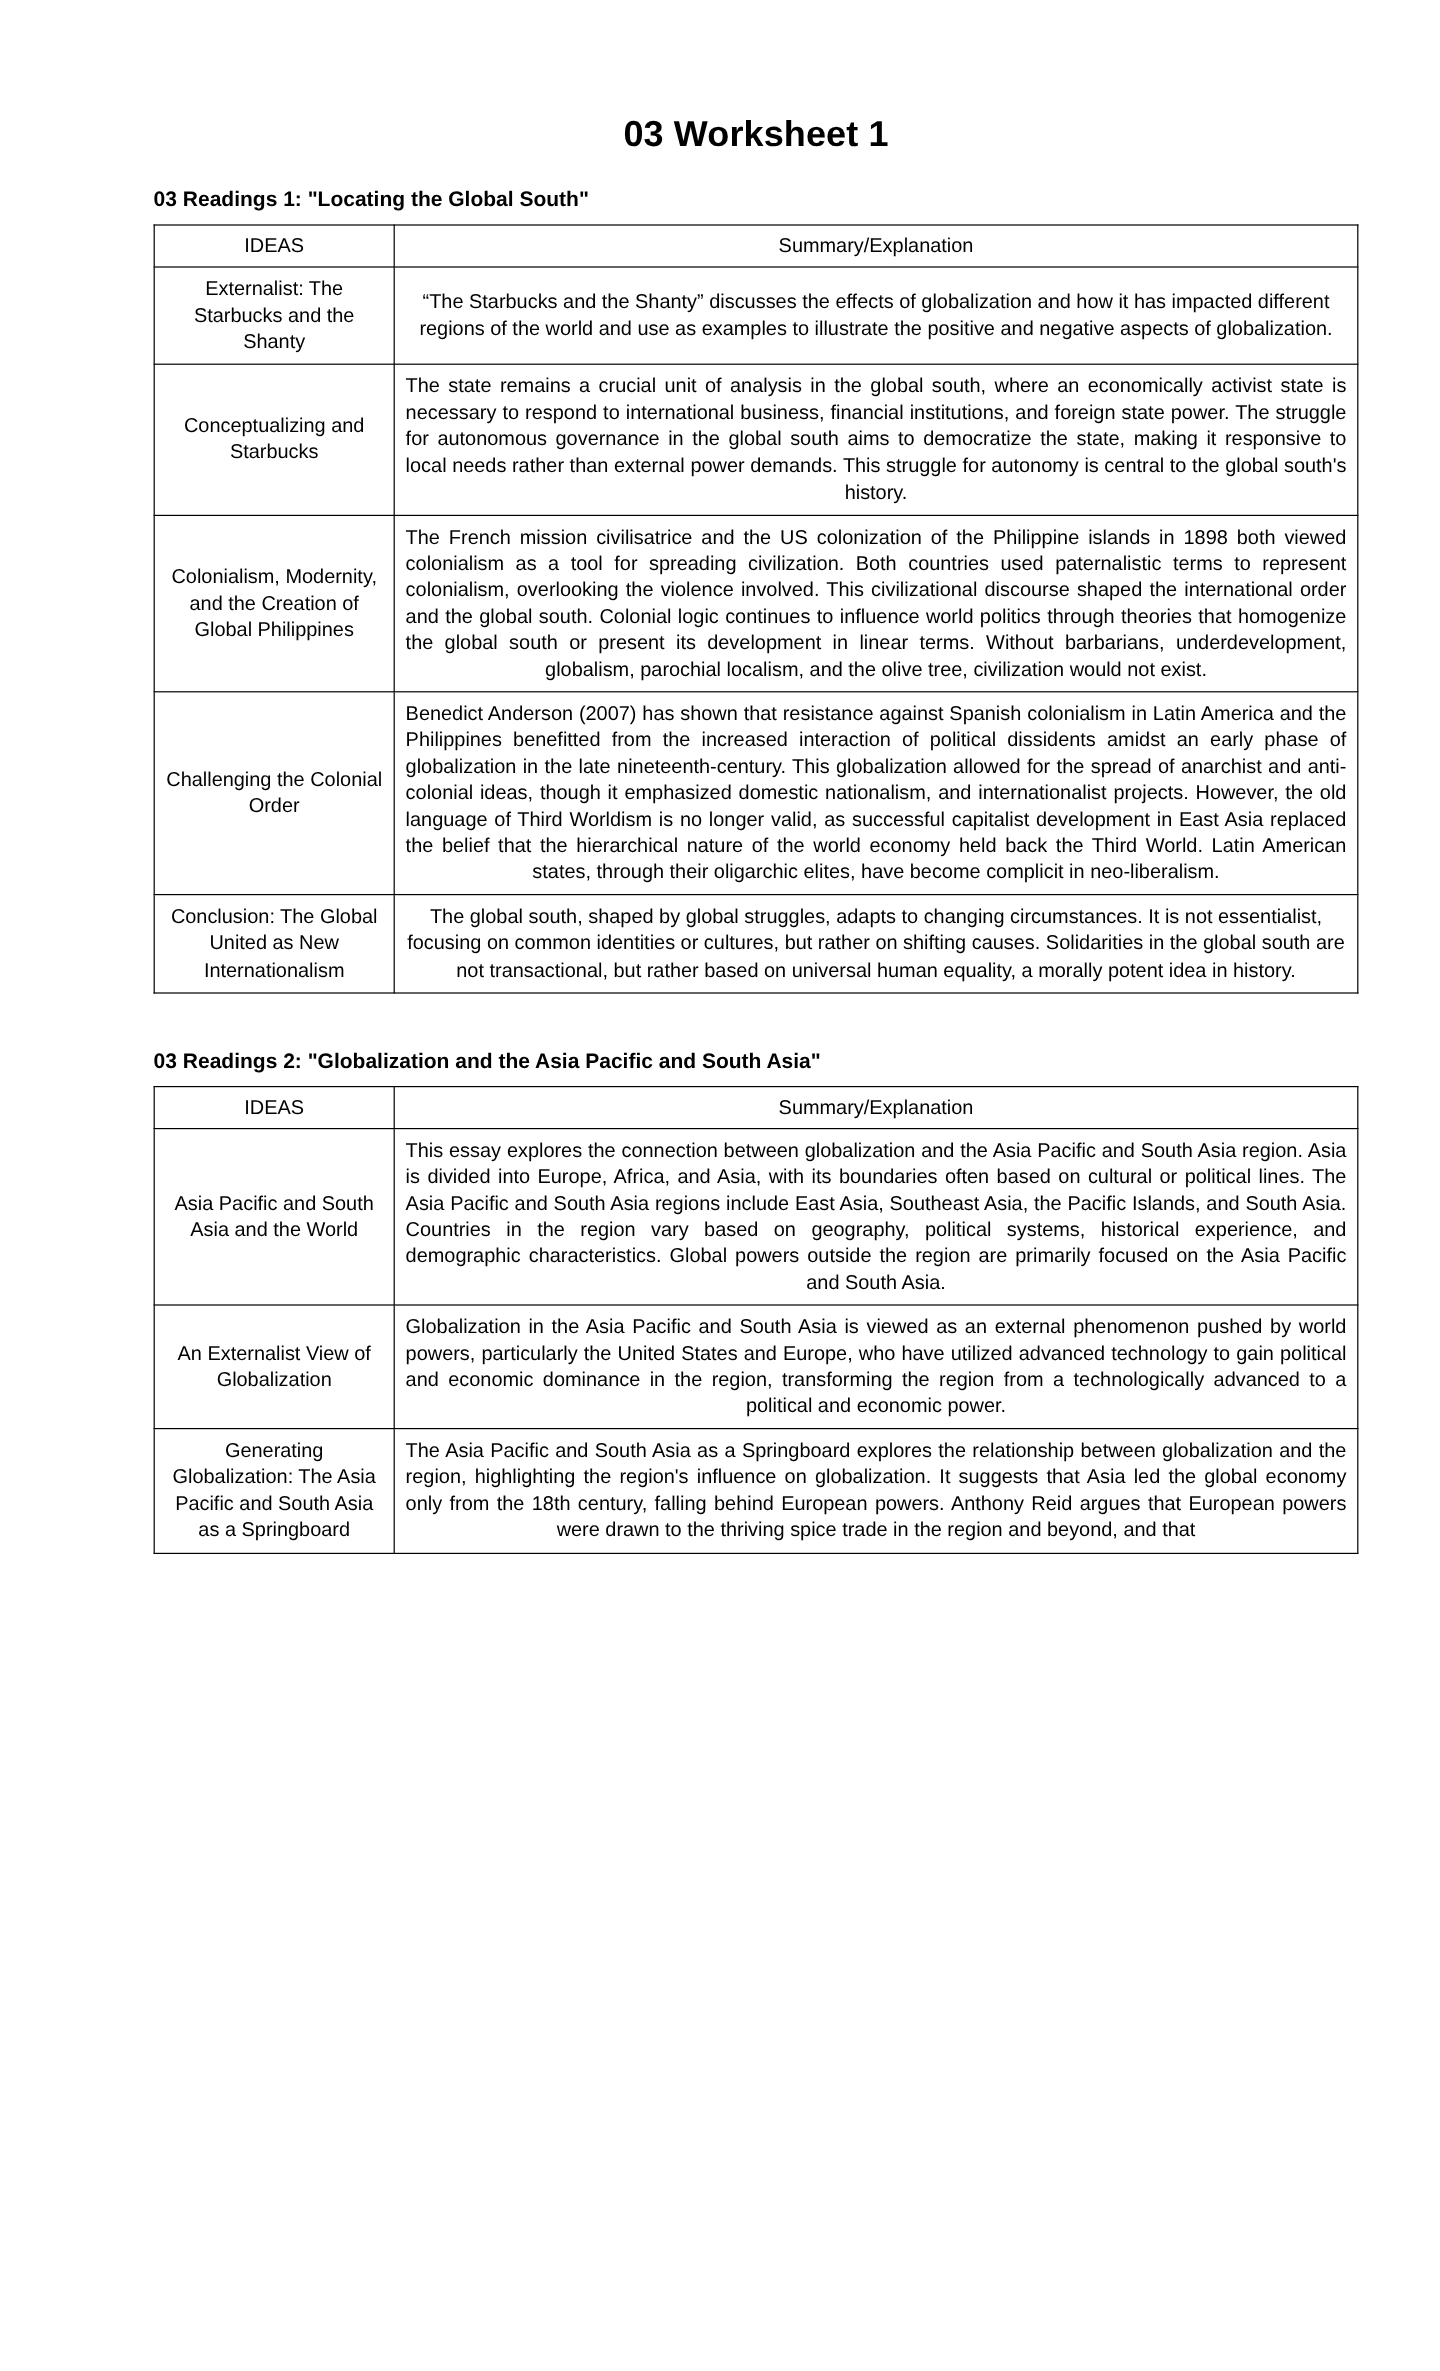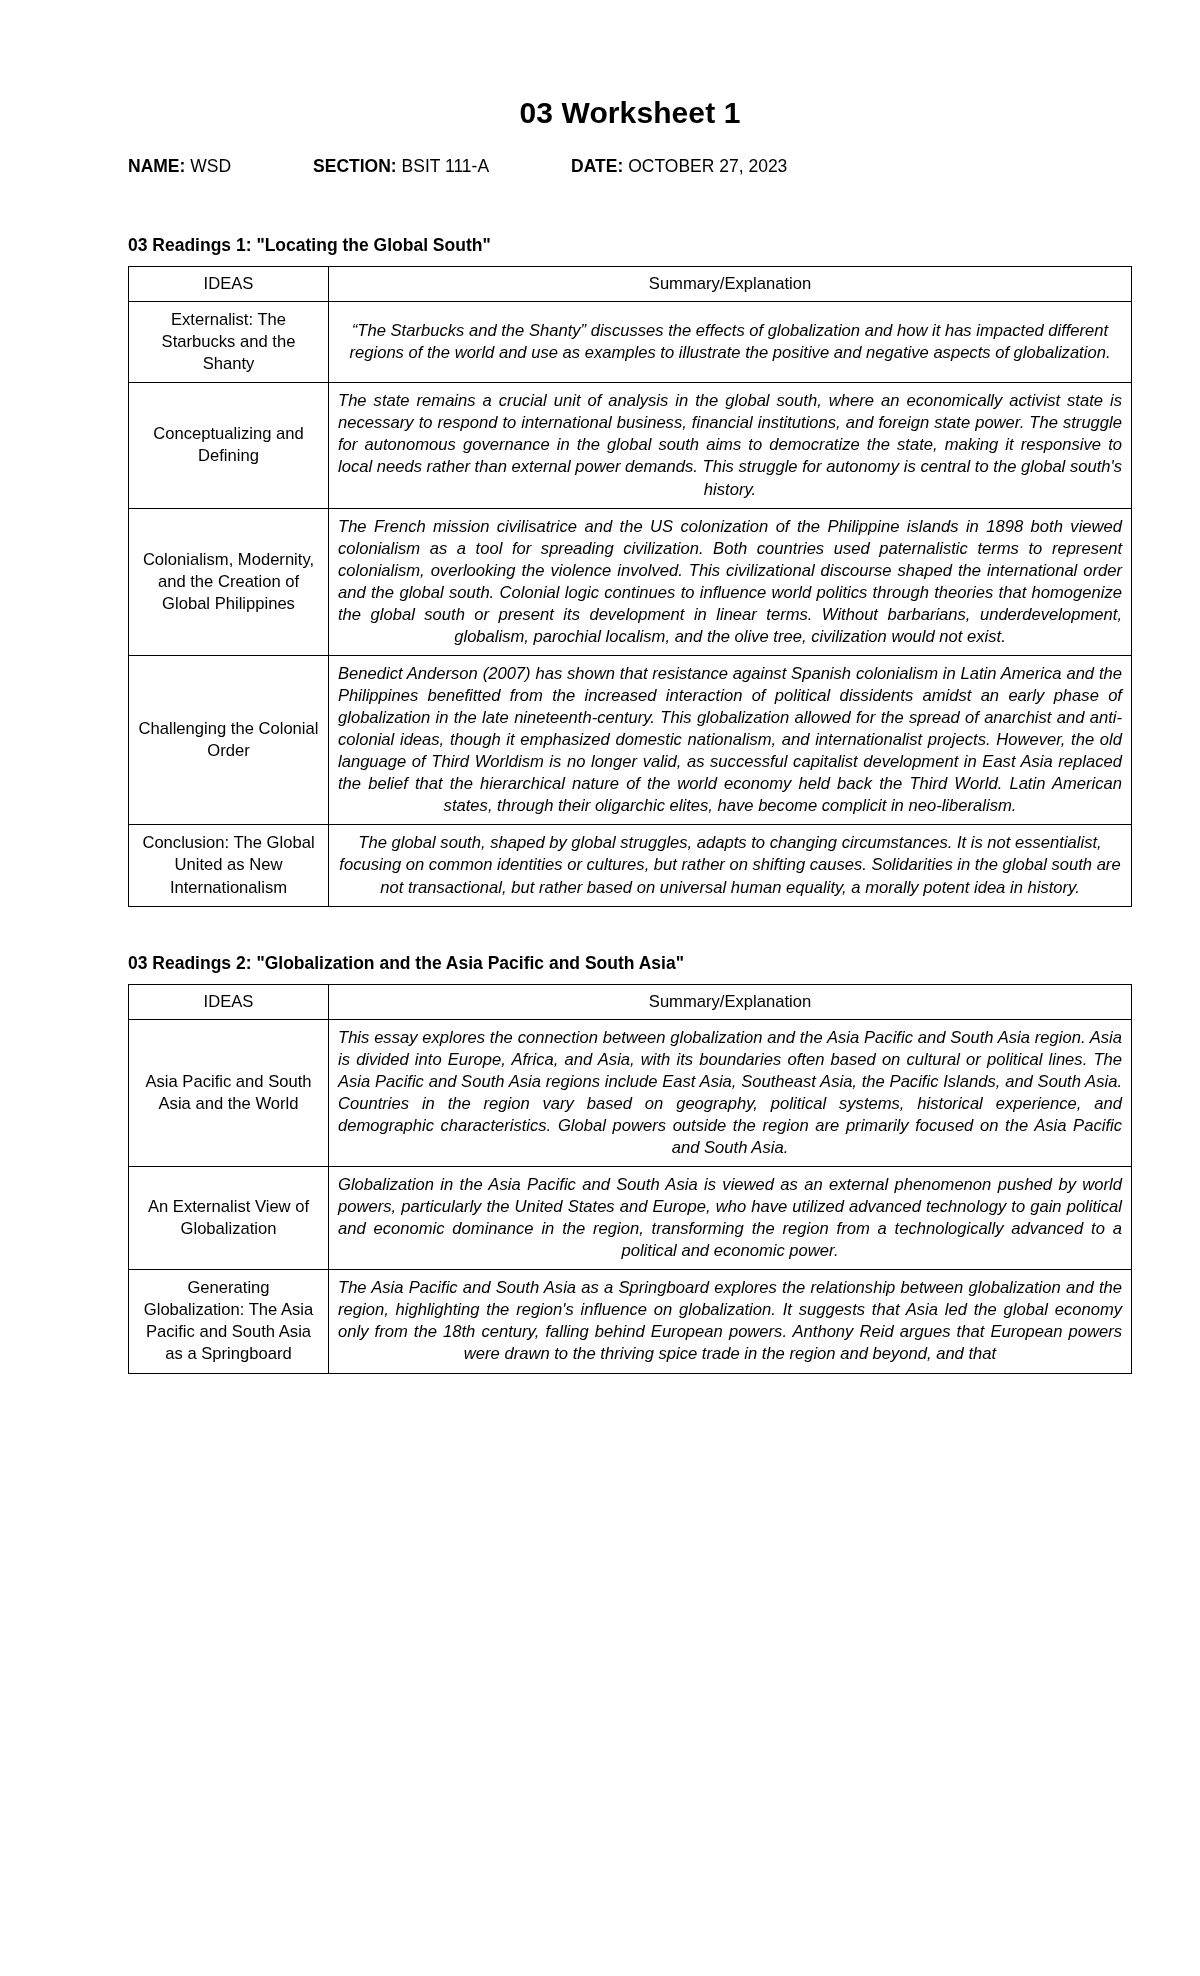--- a/index.html
+++ b/index.html
@@ -67,58 +67,54 @@
     padding: 6px 9px;
   }
   col.c-ideas { width: 200px; }
   col.c-sum { width: auto; }
   td.ideas-cell {
     text-align: center;
   }
   td.sum-cell {
     text-align: center;
     text-align-last: center;
-    font-style: italic;
   }
   td.sum-cell.j {
     text-align: justify;
     text-align-last: center;
   }
 </style>
 </head>
 <body>
 
 <div class="page">
 
   <h1 class="doc-title">03 Worksheet 1</h1>
 
-  <div class="meta-line">
-    <span class="meta-item"><span class="lbl">NAME:</span> <span>WSD</span></span><span class="gap-a"></span><span class="meta-item"><span class="lbl">SECTION:</span> <span>BSIT 111-A</span></span><span class="gap-b"></span><span class="meta-item"><span class="lbl">DATE:</span> <span>OCTOBER 27, 2023</span></span>
-  </div>
 
   <div class="section-block">
     <div class="section-heading">03 Readings 1: "Locating the Global South"</div>
     <table class="ideas-table">
       <colgroup>
           <col class="c-ideas">
           <col class="c-sum">
         </colgroup>
       <thead>
         <tr>
           <th>IDEAS</th>
           <th>Summary/Explanation</th>
         </tr>
       </thead>
       <tbody>
         <tr>
           <td class="ideas-cell">Externalist: The Starbucks and the Shanty</td>
           <td class="sum-cell">“The Starbucks and the Shanty”  discusses the effects of globalization and how it has impacted different regions of the world and use as examples to illustrate the positive and negative aspects of globalization.</td>
         </tr>
         <tr>
-          <td class="ideas-cell">Conceptualizing and Defining</td>
+          <td class="ideas-cell">Conceptualizing and Starbucks</td>
           <td class="sum-cell j">The state remains a crucial unit of analysis in the global south, where an economically activist state is necessary to respond to international business, financial institutions, and foreign state power. The struggle for autonomous governance in the global south aims to democratize the state, making it responsive to local needs rather than external power demands. This struggle for autonomy is central to the global south's history.</td>
         </tr>
         <tr>
           <td class="ideas-cell">Colonialism, Modernity, and the Creation of Global Philippines</td>
           <td class="sum-cell j">The French mission civilisatrice and the US colonization of the Philippine islands in 1898 both viewed colonialism as a tool for spreading civilization. Both countries used paternalistic terms to represent colonialism, overlooking the violence involved. This civilizational discourse shaped the international order and the global south. Colonial logic continues to influence world politics through theories that homogenize the global south or present its development in linear terms. Without barbarians, underdevelopment, globalism, parochial localism, and the olive tree, civilization would not exist.</td>
         </tr>
         <tr>
           <td class="ideas-cell">Challenging the Colonial Order</td>
           <td class="sum-cell j">Benedict Anderson (2007) has shown that resistance against Spanish colonialism in Latin America and the Philippines benefitted from the increased interaction of political dissidents amidst an early phase of globalization in the late nineteenth-century. This globalization allowed for the spread of anarchist and anti-colonial ideas, though it emphasized domestic nationalism, and internationalist projects. However, the old language of Third Worldism is no longer valid, as successful capitalist development in East Asia replaced the belief that the hierarchical nature of the world economy held back the Third World. Latin American states, through their oligarchic elites, have become complicit in neo-liberalism.</td>
         </tr>

